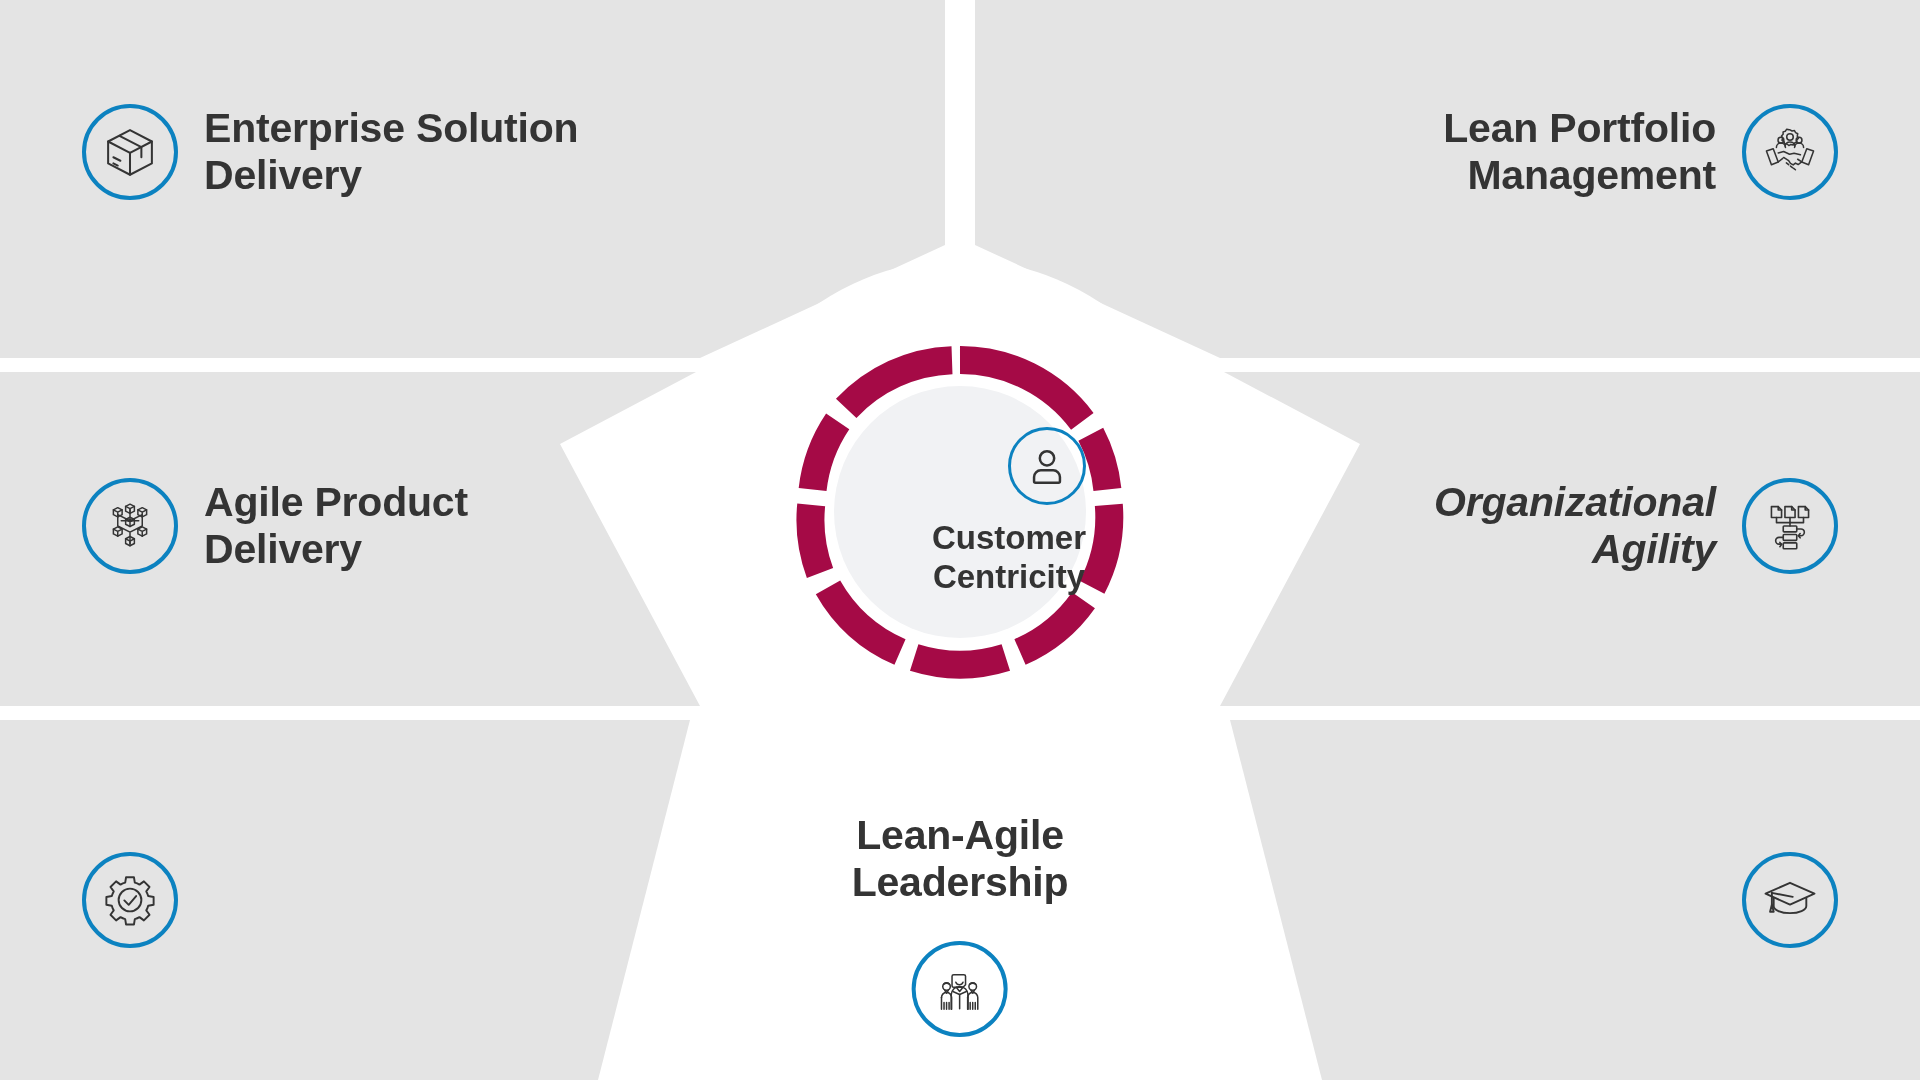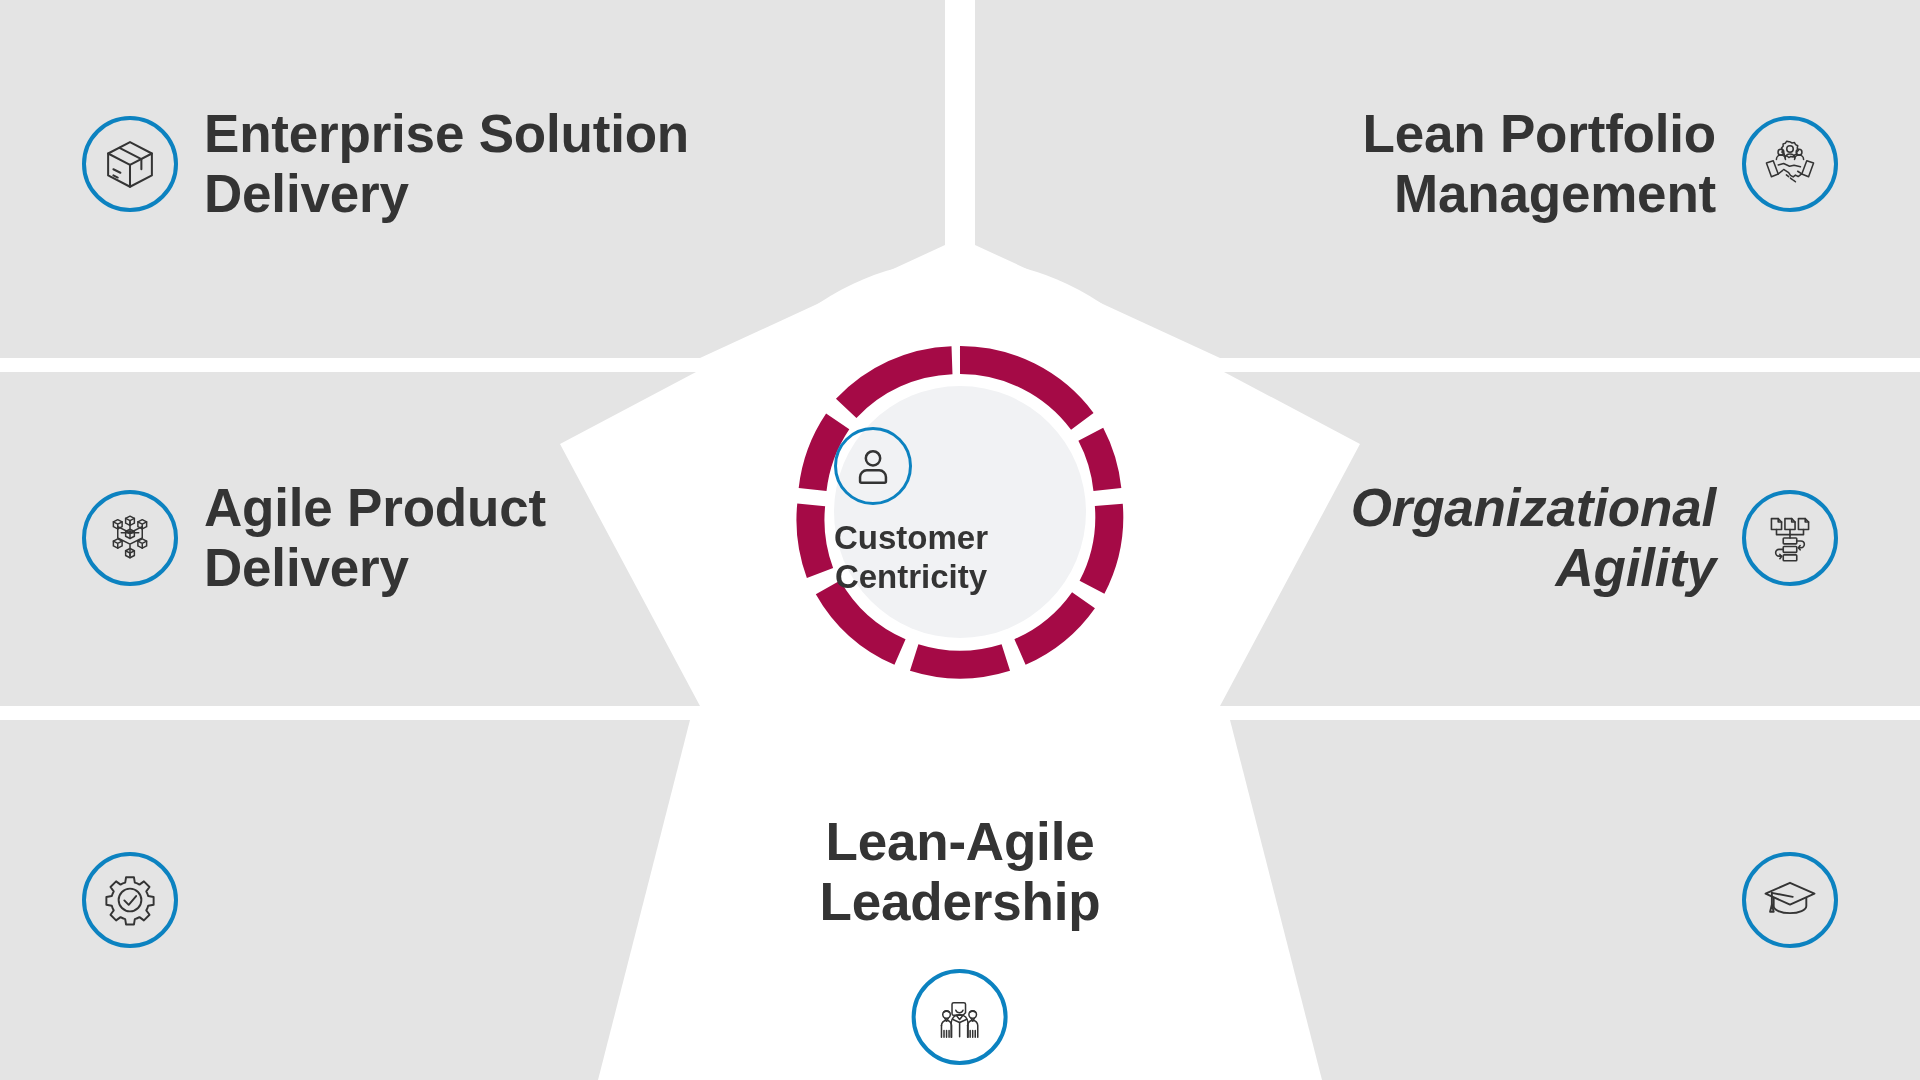--- a/index.html
+++ b/index.html
@@ -26,21 +26,21 @@
   .comp {
     position: absolute;
     display: flex;
     align-items: center;
     gap: 26px;
   }
   .comp.left  { flex-direction: row; }
   .comp.right { flex-direction: row-reverse; }
 
   .comp-label {
-    font-size: 53px;
+    font-size: 41px;
     font-weight: bold;
     line-height: 1.14;
     color: #343434;
     letter-spacing: -0.2px;
     white-space: pre-line;
   }
   .comp.left  .comp-label { text-align: left; }
   .comp.right .comp-label { text-align: right; }
 
   .icon-circle {
@@ -97,21 +97,21 @@
     position: absolute;
     left: 50%;
     top: 50%;
     transform: translate(-50%, -50%);
     width: 252px;
     height: 252px;
     border-radius: 50%;
     background: #f1f2f4;
     display: flex;
     flex-direction: column;
-    align-items: flex-start;
+    align-items: flex-end;
     justify-content: center;
     gap: 14px;
   }
   #hub-label {
     font-size: 33px;
     font-weight: bold;
     line-height: 1.18;
     color: #343434;
     text-align: center;
     white-space: pre-line;

